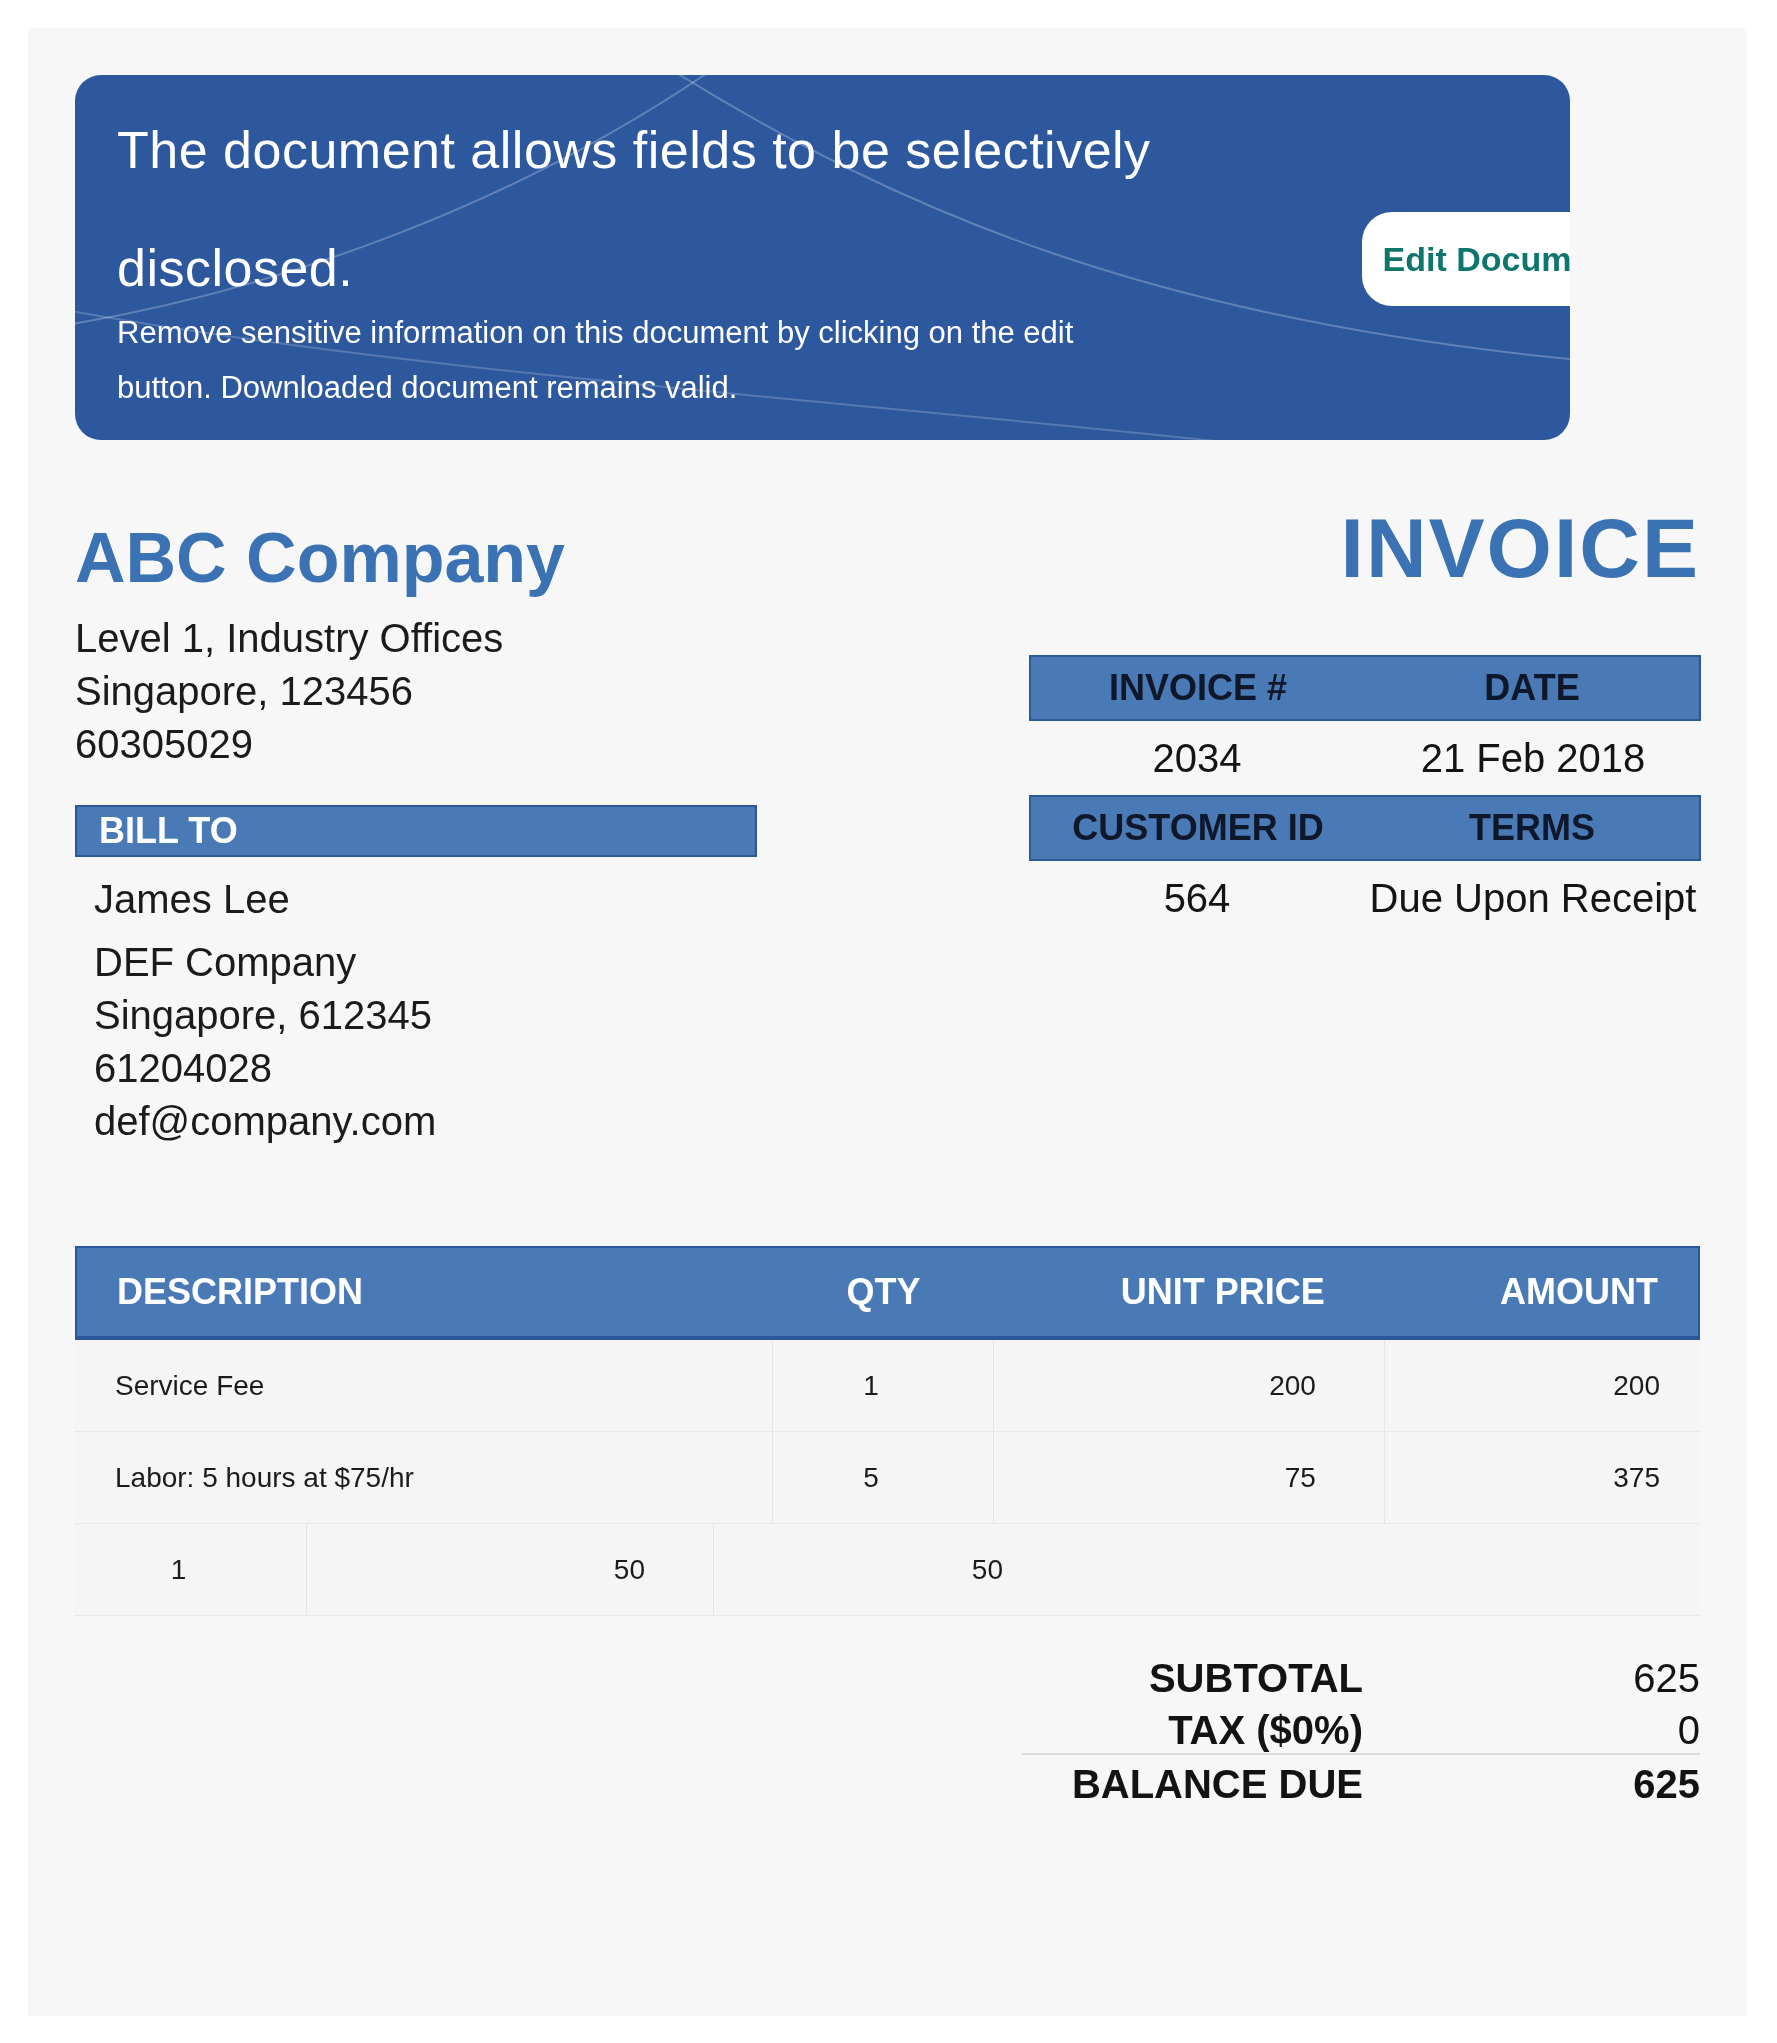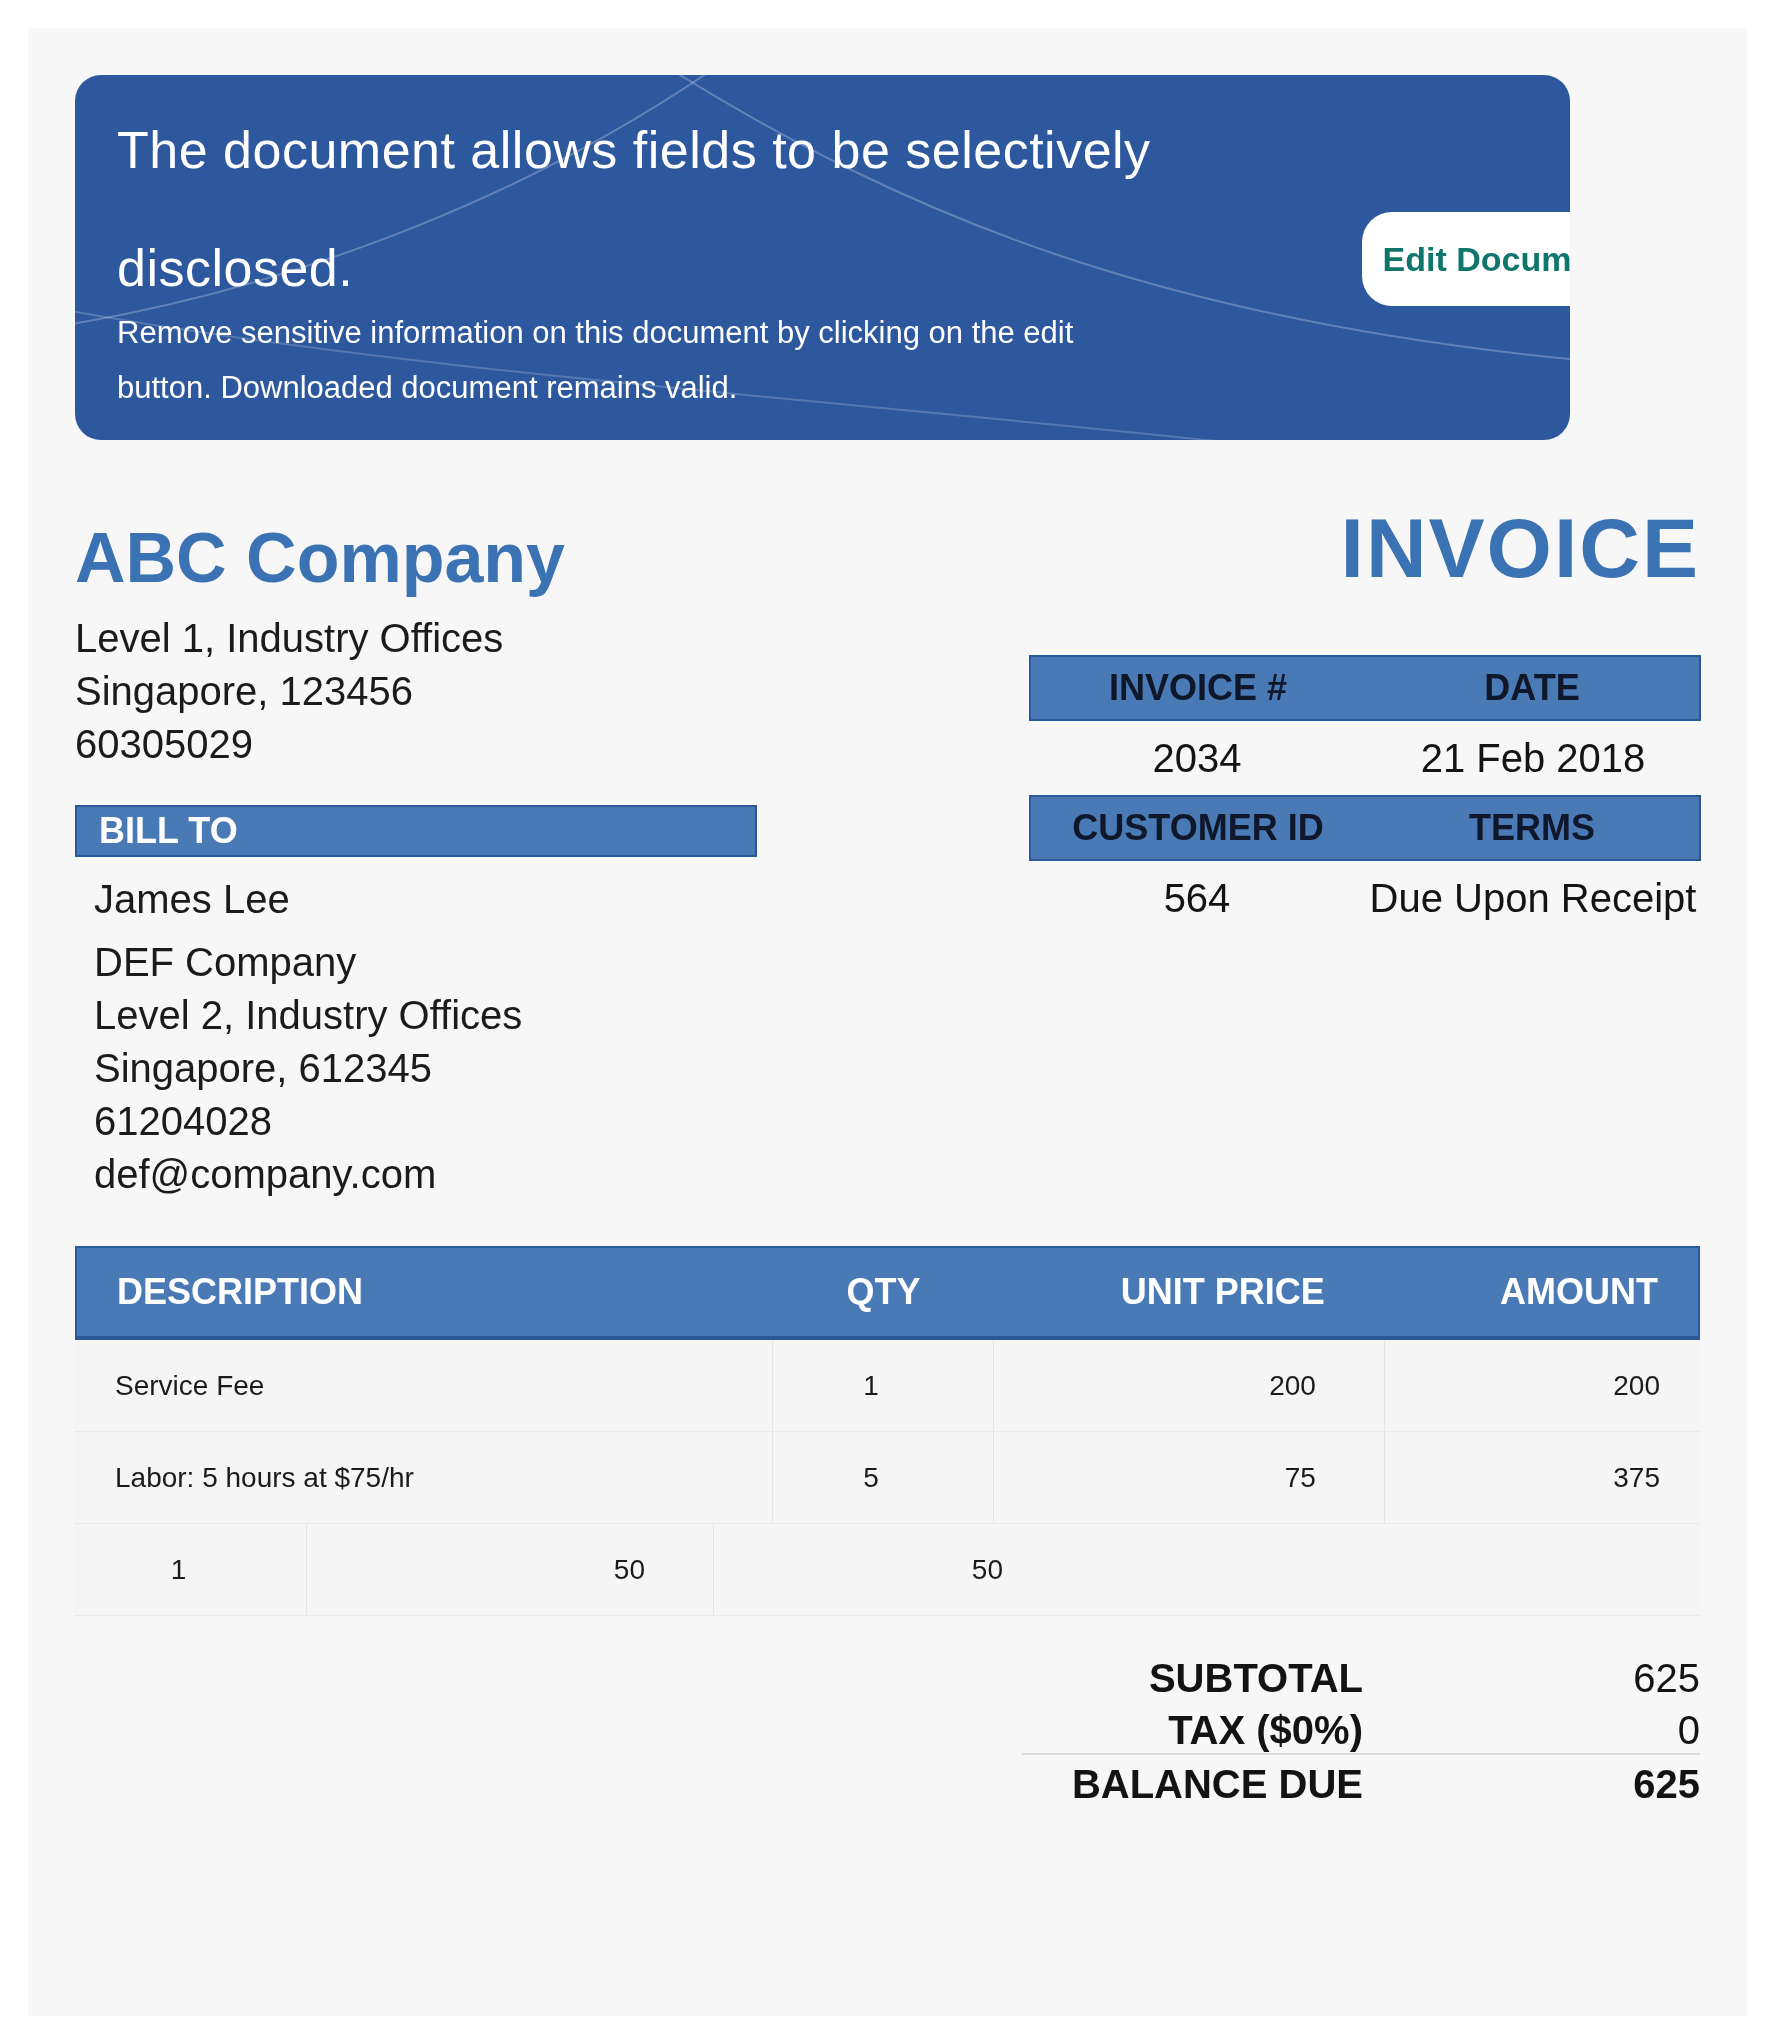--- a/index.html
+++ b/index.html
@@ -118,21 +118,20 @@
   <div class="meta-vals">
     <div class="cell">564</div>
     <div class="cell">Due Upon Receipt</div>
   </div>
 </div>
 
 <div class="billto-bar">BILL TO</div>
 <div class="billto-lines">
   <div class="bill-line first">James Lee</div>
   <div class="bill-line">DEF Company</div>
-  <div class="bill-line">Level 2, Industry Offices</div>
   <div class="bill-line">Singapore, 612345</div>
   <div class="bill-line">61204028</div>
   <div class="bill-line">def@company.com</div>
 </div>
 
 <div class="items">
   <div class="items-head">
     <div class="col-desc">DESCRIPTION</div>
     <div class="col-qty">QTY</div>
     <div class="col-unit">UNIT PRICE</div>

